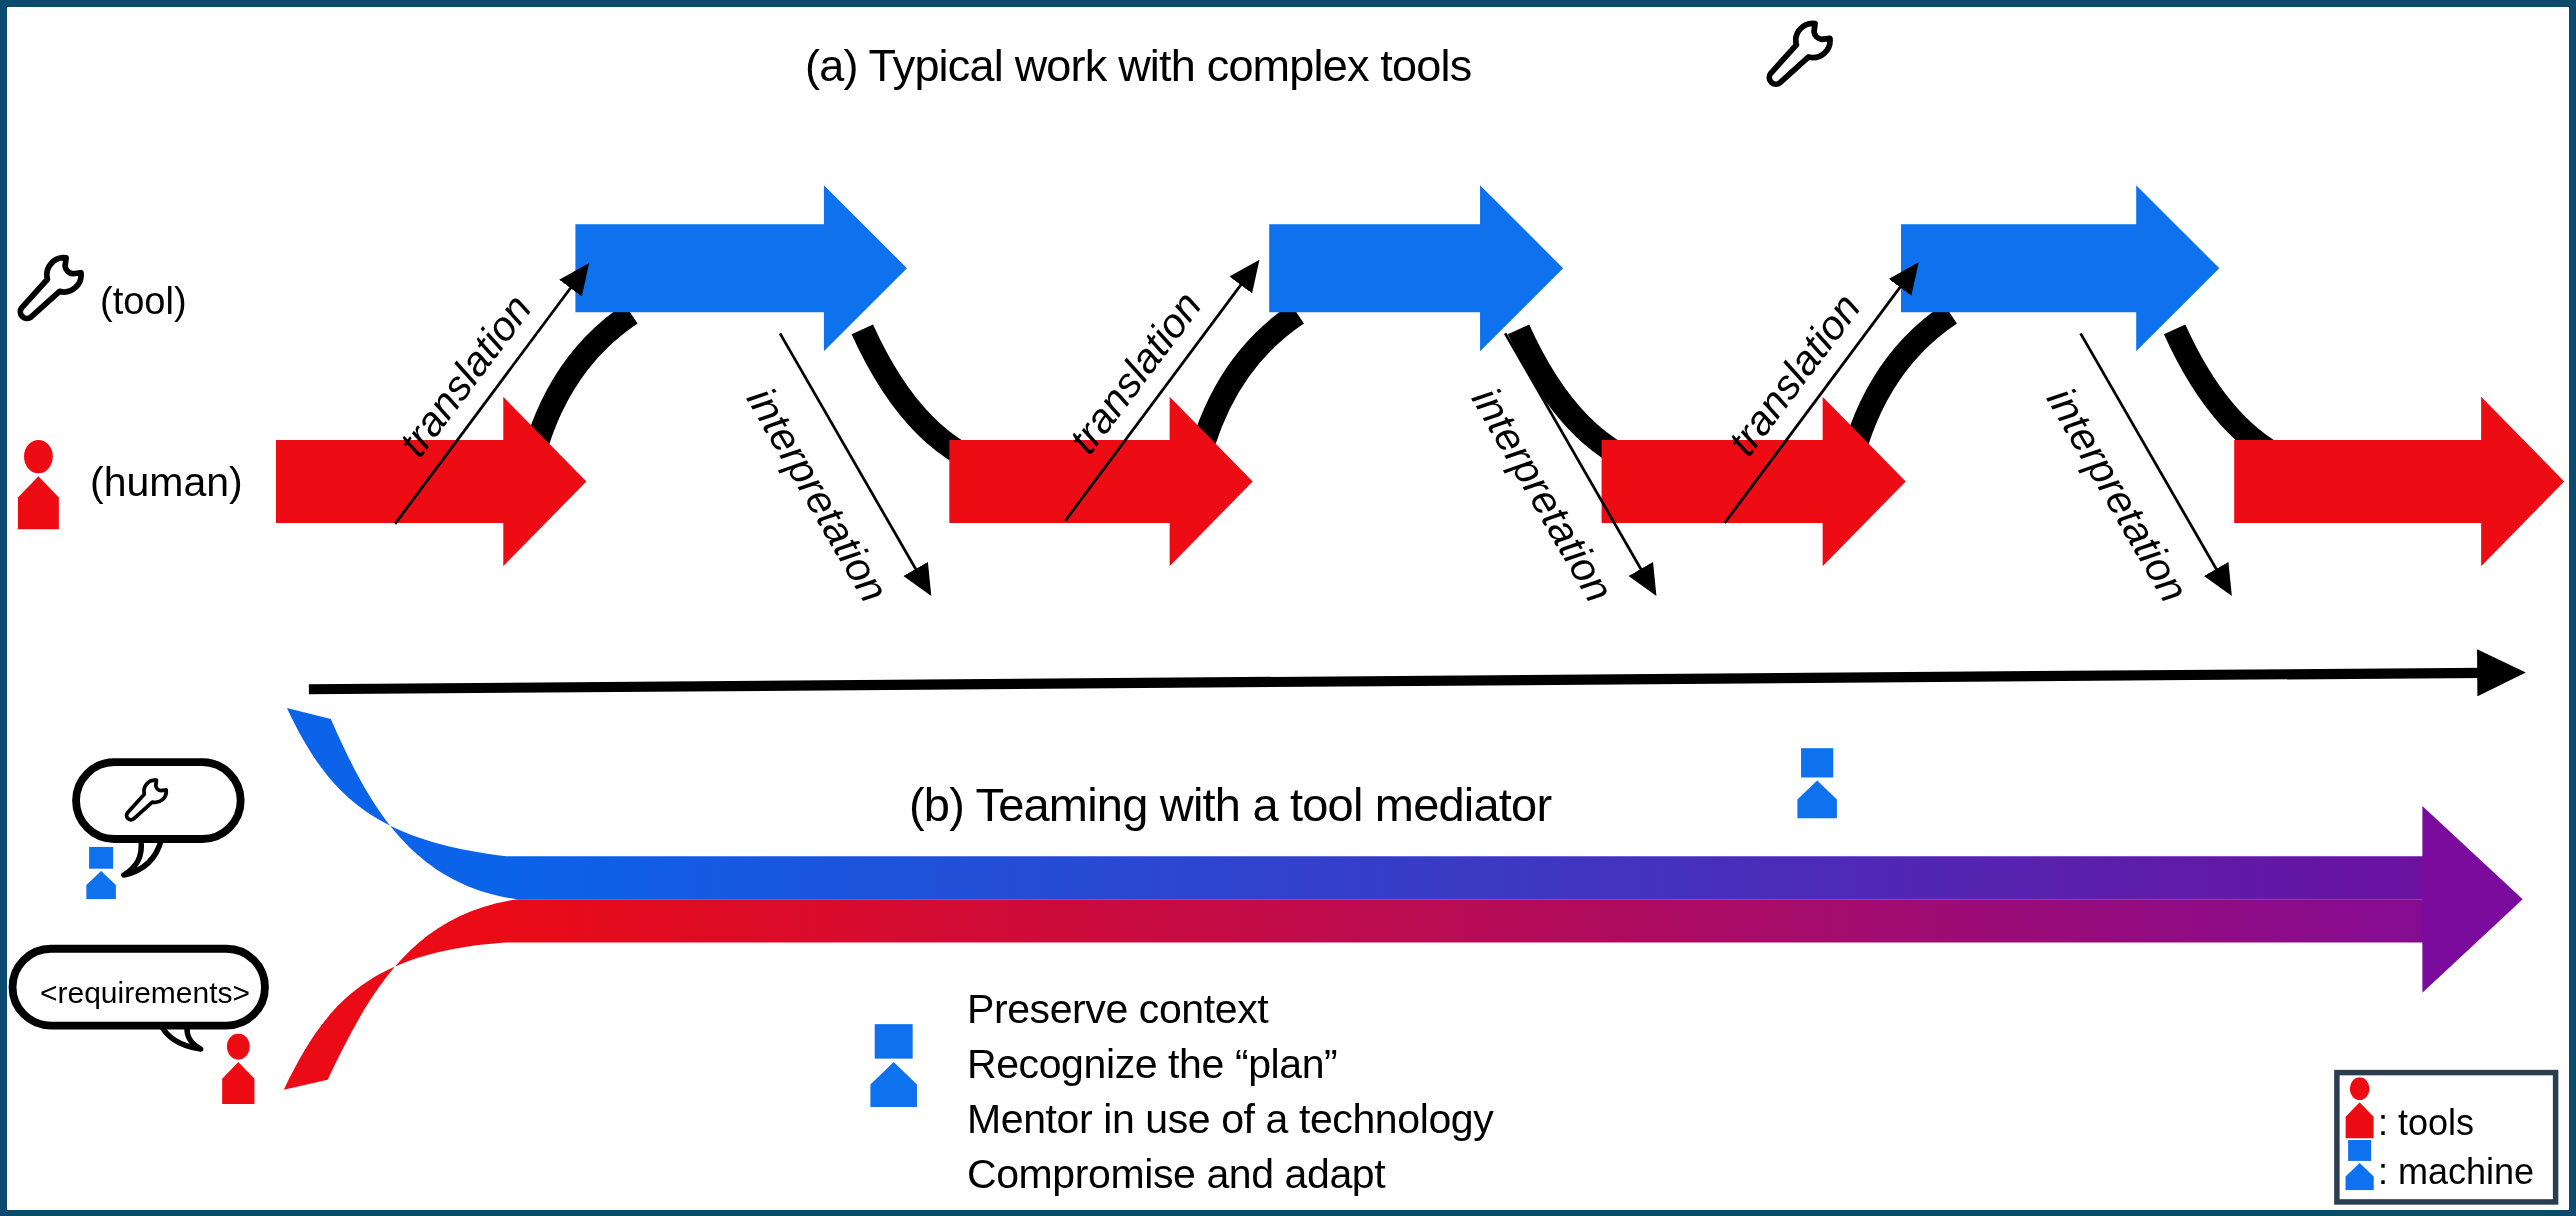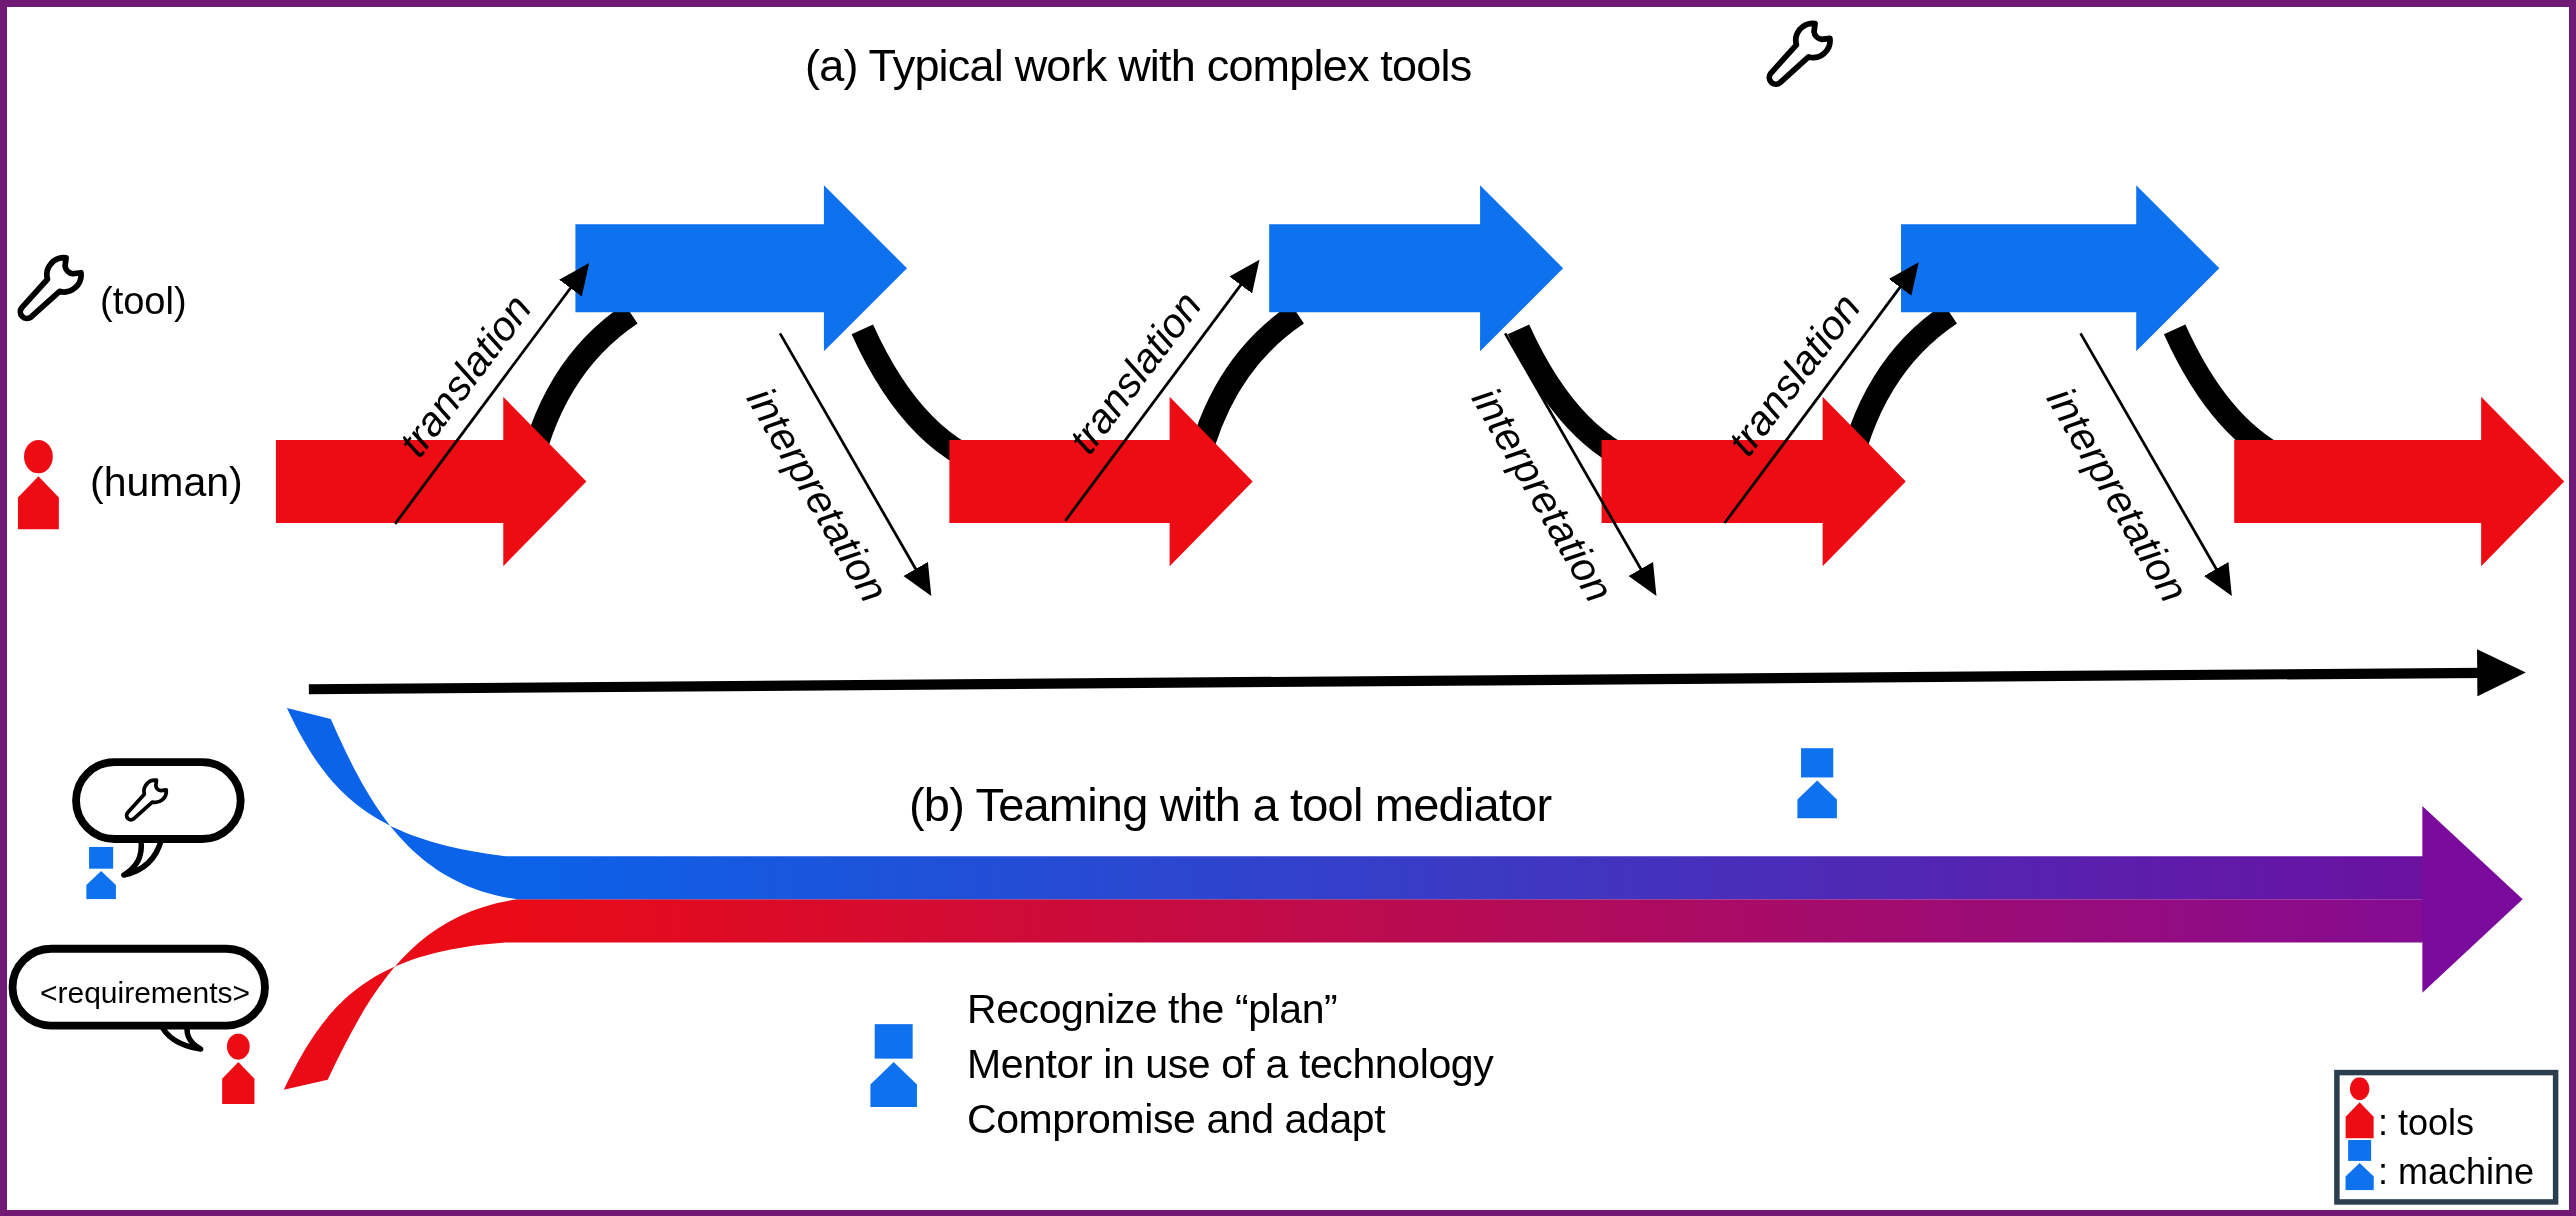--- a/index.html
+++ b/index.html
@@ -1,20 +1,20 @@
 <!DOCTYPE html>
 <html style="font-size:12.5px"><head>
 <meta charset="utf-8">
 <style>
   html,body{margin:0;padding:0;background:#888;}
   .stage{
     position:relative;
     width:2576px;height:1217px;
     background:#fff;
-    border:7px solid #701a75;
+    border:7px solid #0c4a6e;
     box-sizing:border-box;
     overflow:hidden;
     font-family:"Liberation Sans", sans-serif;
     color:#000;
   }
   .stage svg.layer{position:absolute;left:-7px;top:-7px;width:2576px;height:1217px;}
   .txt{position:absolute;white-space:nowrap;color:#000;line-height:1.12;}
   .t-title-a{left:798px;top:34px;font-size:45px;letter-spacing:-0.8px;}
   .t-tool{left:93px;top:273px;font-size:38px;}
   .t-human{left:83px;top:453px;font-size:41px;}
@@ -136,20 +136,21 @@
   <div class="txt t-rot t-trans2">translation</div>
   <div class="txt t-rot t-trans3">translation</div>
   <div class="txt t-rot t-interp1">interpretation</div>
   <div class="txt t-rot t-interp2">interpretation</div>
   <div class="txt t-rot t-interp3">interpretation</div>
 
   <div class="txt t-title-b">(b) Teaming with a tool mediator</div>
   <div class="txt t-req">&lt;requirements&gt;</div>
 
   <div class="txt t-roles">
+    <div>Preserve context</div>
     <div>Recognize the “plan”</div>
     <div>Mentor in use of a technology</div>
     <div>Compromise and adapt</div>
   </div>
 
   <div class="txt t-leg-h">: tools</div>
   <div class="txt t-leg-m">: machine</div>
 </div>
 
 

